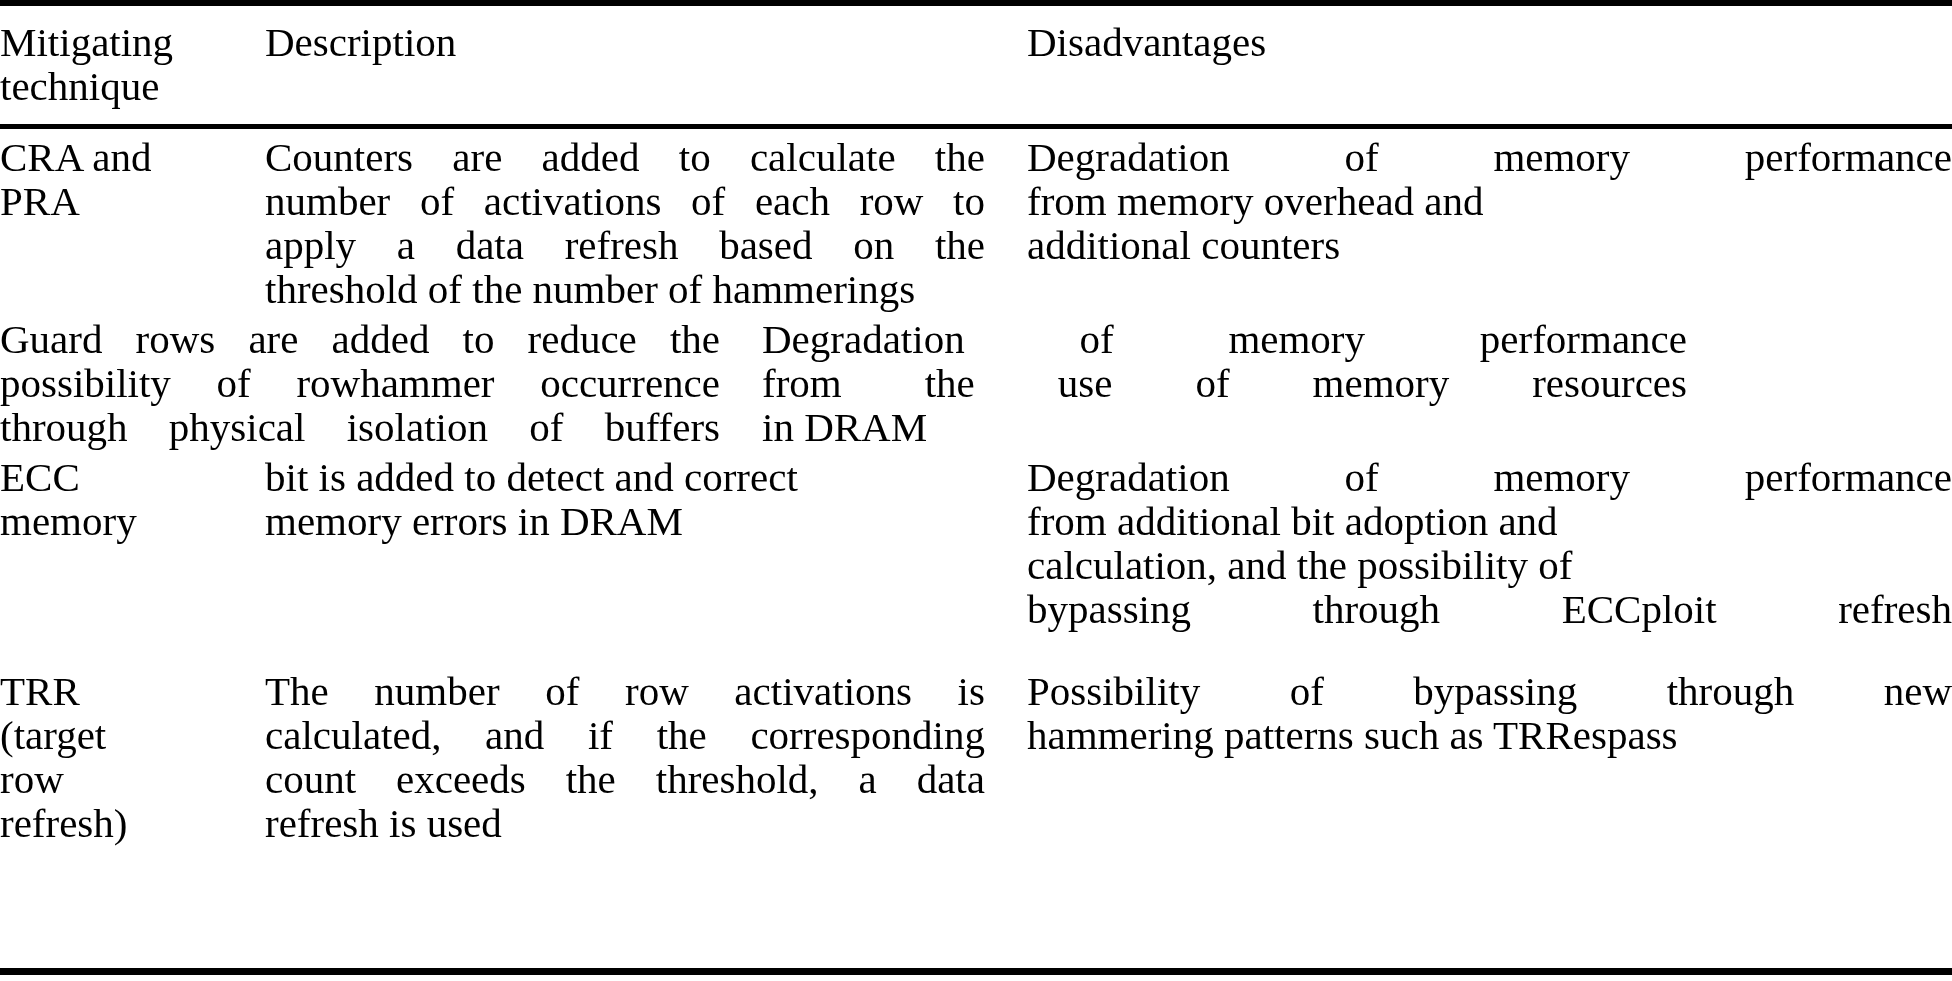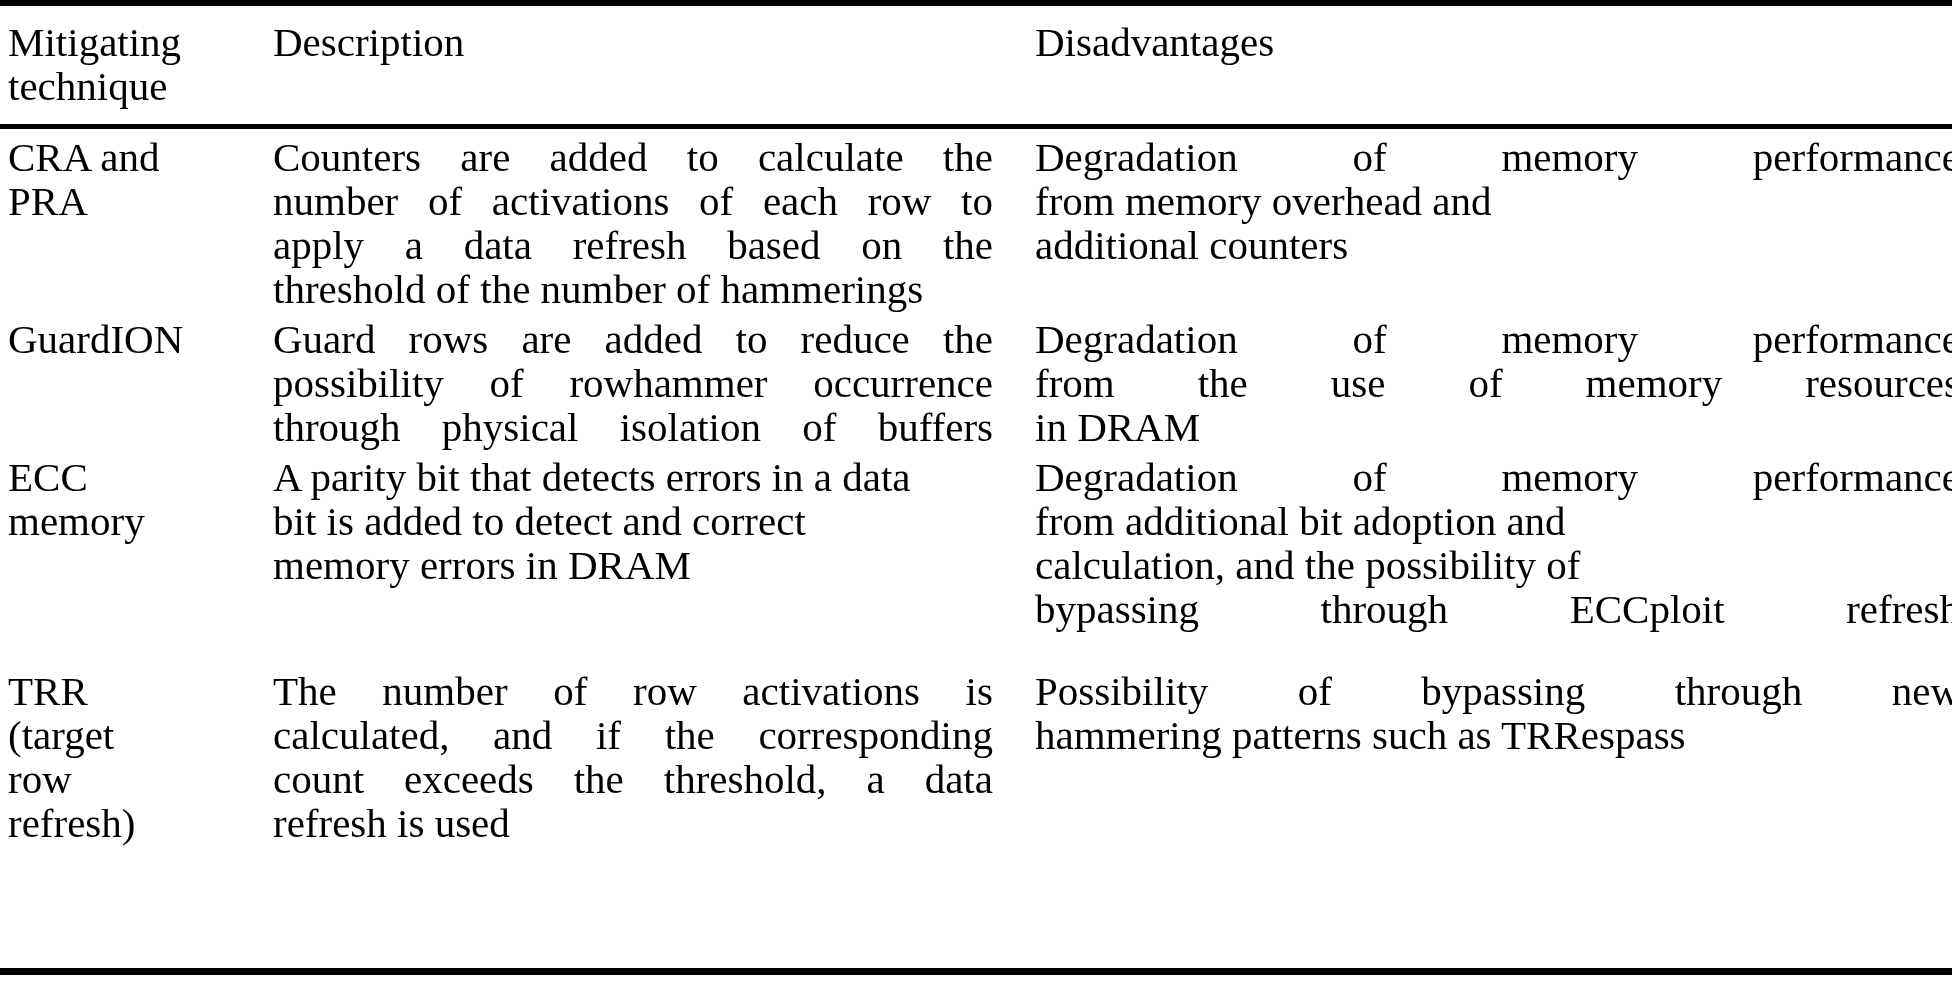--- a/index.html
+++ b/index.html
@@ -32,21 +32,21 @@
 
   .thead,
   .trow {
     display: flex;
     align-items: flex-start;
     width: 100%;
     box-sizing: border-box;
   }
 
   
-  .col-technique   { width: 265px;  flex: 0 0 265px;  padding-right: 8px; box-sizing: border-box; margin-left: 8px; }
+  .col-technique   { width: 265px;  flex: 0 0 265px;  padding-right: 8px; box-sizing: border-box; }
   .col-description { width: 762px;  flex: 0 0 762px;  padding-right: 42px; box-sizing: border-box; }
   .col-disadv      { width: 925px;  flex: 0 0 925px;  box-sizing: border-box; }
 
   .thead { padding-top: 14px; padding-bottom: 16px; }
   .thead .cell {
     font-size: 41px;
     line-height: 44px;
     text-align: left;
     white-space: pre-line;
   }
@@ -141,23 +141,20 @@
             <span>memory</span>
             <span>performance</span>
           </span>
         <span class="ln"><span>from memory overhead and</span></span>
         <span class="ln"><span>additional counters</span></span>
       </div>
     </div>
   </div>
 
   <div class="trow">
-    <div class="col-technique">
-      <div class="cell">GuardION</div>
-    </div>
     <div class="col-description">
       <div class="cell">
         <span class="ln just">
             <span>Guard</span>
             <span>rows</span>
             <span>are</span>
             <span>added</span>
             <span>to</span>
             <span>reduce</span>
             <span>the</span>
@@ -198,21 +195,20 @@
     </div>
   </div>
 
   <div class="trow">
     <div class="col-technique">
       <div class="cell">ECC
 memory</div>
     </div>
     <div class="col-description">
       <div class="cell">
-        <span class="ln"><span>A parity bit that detects errors in a data</span></span>
         <span class="ln"><span>bit is added to detect and correct</span></span>
         <span class="ln"><span>memory errors in DRAM</span></span>
       </div>
     </div>
     <div class="col-disadv">
       <div class="cell">
         <span class="ln just">
             <span>Degradation</span>
             <span>of</span>
             <span>memory</span>

